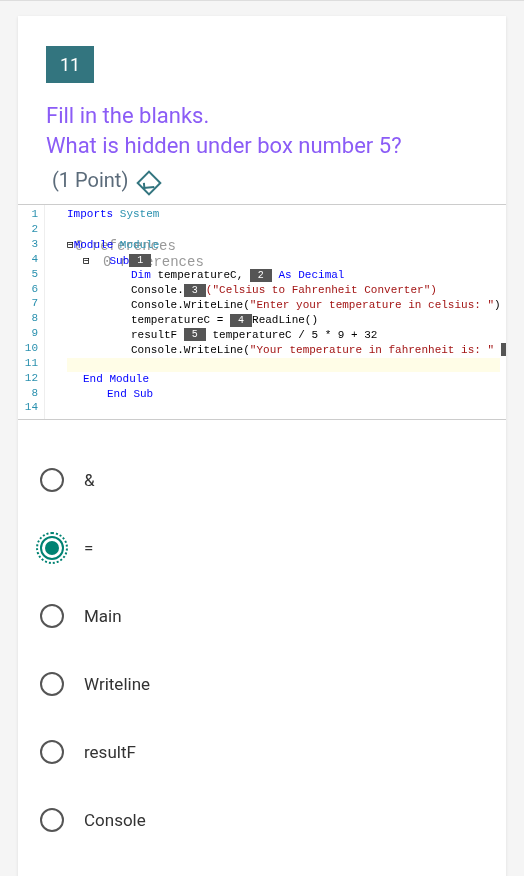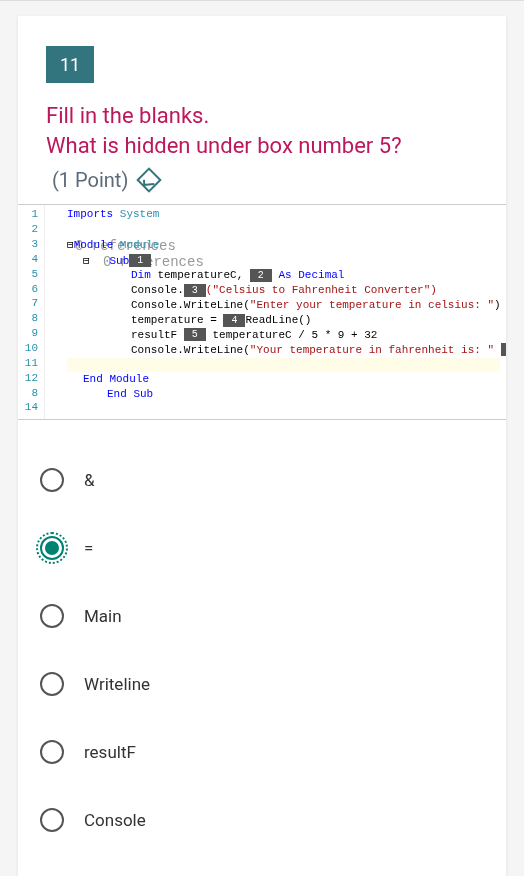--- a/index.html
+++ b/index.html
@@ -21,30 +21,30 @@
   .qnum {
     display: inline-block;
     background: #33757f;
     color: #fff;
     font-size: 18px;
     padding: 8px 14px;
     margin: 30px 0 18px 28px;
   }
   .prompt {
     font-size: 22px;
-    color: #be185d;
+    color: #8b5cf6;
     margin: 0 28px 8px 28px;
     line-height: 1.35;
   }
   .points {
     font-size: 20px;
     color: #5b6b7a;
     margin: 0 0 12px 34px;
     display: flex;
-    align-items: center;
+    align-items: flex-end;
     gap: 12px;
   }
   .diamond {
     width: 18px; height: 18px;
     border: 2px solid #33757f;
     transform: rotate(45deg);
     position: relative;
   }
   .diamond::after {
     content: "";
@@ -159,21 +159,21 @@
     <div class="code">
       <div class="row"><span class="kw">Imports</span><span class="cls"> System</span></div>
       <div class="row"></div>
       <div class="row ref" style="padding-left:8px">0 references</div>
       <div class="row" style="margin-top:-14px">⊟<span class="kw">Module</span><span class="cls"> Module</span></div>
       <div class="row ref" style="padding-left:36px">0 references</div>
       <div class="row" style="margin-top:-14px; padding-left:16px">⊟&nbsp;&nbsp;&nbsp;<span class="kw">Sub</span><span class="box">1</span></div>
       <div class="row" style="padding-left:64px"><span class="kw">Dim</span><span> temperatureC, </span><span class="box">2</span><span class="kw"> As Decimal</span></div>
       <div class="row" style="padding-left:64px"><span>Console.</span><span class="box">3</span><span class="str">("Celsius to Fahrenheit Converter")</span></div>
       <div class="row" style="padding-left:64px"><span>Console.WriteLine(</span><span class="str">"Enter your temperature in celsius: "</span><span>)</span></div>
-      <div class="row" style="padding-left:64px"><span>temperature = </span><span class="box">4</span><span>ReadLine()</span></div>
+      <div class="row" style="padding-left:64px"><span>temperatureC = </span><span class="box">4</span><span>ReadLine()</span></div>
       <div class="row" style="padding-left:64px"><span>resultF </span><span class="box">5</span><span> temperatureC / 5 * 9 + 32</span></div>
       <div class="row" style="padding-left:64px"><span>Console.WriteLine(</span><span class="str">"Your temperature in fahrenheit is: "</span><span> </span><span class="box">6</span></div>
       <div class="row" style="background:#fffde7"></div>
       <div class="row kw" style="padding-left:16px">End Module</div>
       <div class="row kw" style="padding-left:40px">End Sub</div>
       <div class="row"></div>
     </div>
   </div>
 
   <div class="options" id="options">

